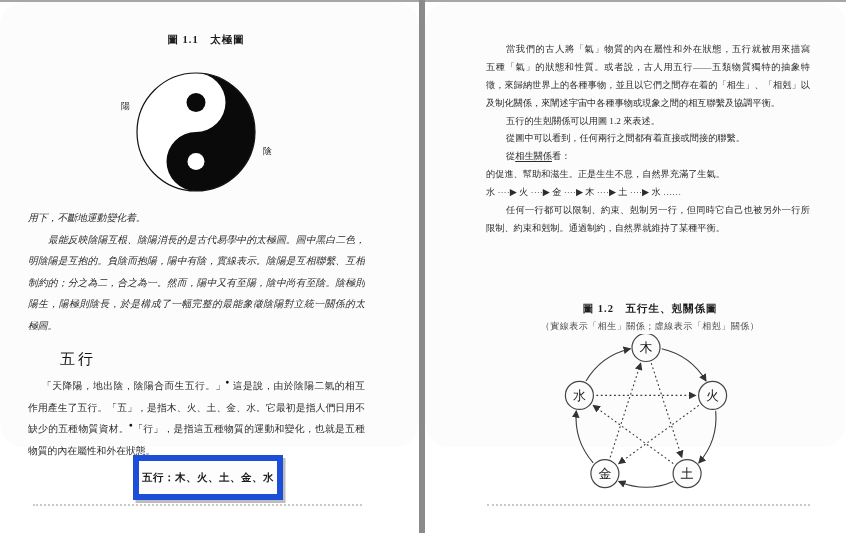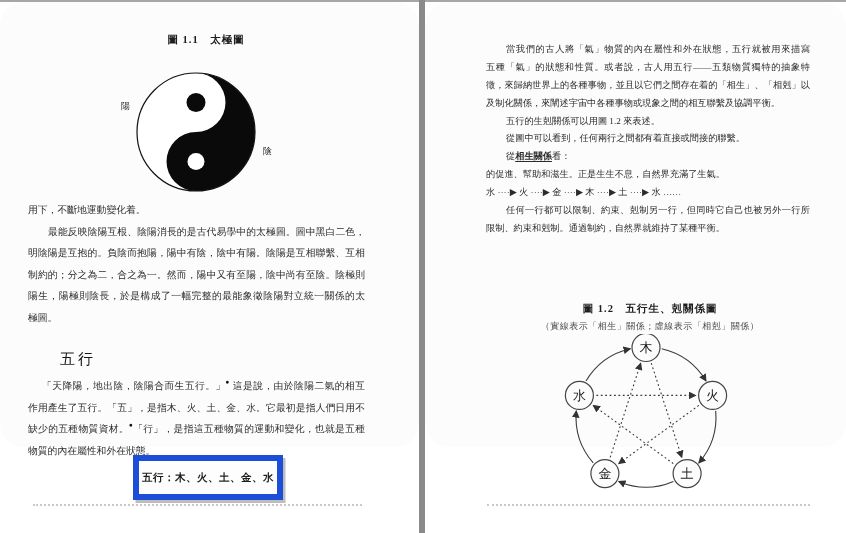--- a/index.html
+++ b/index.html
@@ -24,21 +24,21 @@
   .lp-text{font-size:9.8px;}
   .lp-text .tline{height:21.6px;line-height:21.6px;}
   .rp-text{font-size:9.2px;}
   .rp-text .tline{height:17.9px;line-height:17.9px;}
   .tline{overflow:hidden;text-align:left;white-space:nowrap;}
   .tline.just{text-align:justify;text-align-last:justify;white-space:normal;}
   .tline.ind{padding-left:20px;}
   .tline.just.ind{padding-left:20px;}
   .tline.indq{padding-left:14px;}
   sup.fn{font-size:6.5px;line-height:0;position:relative;top:-1px;color:#111;}
-  .uline{text-decoration:underline;text-underline-offset:2px;font-weight:bold;}
+  .uline{text-decoration:underline;text-underline-offset:2px;}
 
   .section-heading{position:absolute;left:60px;top:348px;font-size:15px;font-weight:normal;
                    letter-spacing:3px;color:#161616;}
   .wuxing-box{position:absolute;left:133px;top:453px;width:138px;height:33px;
               background:#fdfdfd;border:6px solid #1d4ed8;box-shadow:2.5px 3px 0 #bdbdbd;
               text-align:center;line-height:33px;font-weight:bold;font-size:10.5px;
               letter-spacing:0.5px;color:#1d1d1d;}
   .dotted-rule{position:absolute;top:502px;height:0;border-top:2px dotted #c9c9c9;}
   .rule-left{left:33px;width:329px;}
   .rule-right{left:62px;width:323px;}
@@ -61,24 +61,24 @@
         <circle cx="65" cy="65" r="59" fill="#ffffff" stroke="none"></circle>
         <path d="M65,6 A59,59 0 0 1 65,124 A29.5,29.5 0 0 1 65,65 A29.5,29.5 0 0 0 65,6 Z" fill="#0a0a0a"></path>
         <circle cx="65" cy="65" r="59" fill="none" stroke="#111111" stroke-width="1.2"></circle>
         <circle cx="65" cy="35.5" r="9.5" fill="#0a0a0a"></circle>
         <circle cx="65" cy="94.5" r="8.5" fill="#ffffff"></circle>
       </svg>
     </div>
     <span class="taiji-label label-yang">陽</span>
     <span class="taiji-label label-yin">陰</span>
 
-    <div class="textblock lp-text" style="left:28px;top:197px;width:337px;">
+    <div class="textblock lp-text" style="left:28px;top:205px;width:337px;font-style:italic;">
         <div class="tline"><span>用下，不斷地運動變化着。</span></div>
         <div class="tline just ind"><span>最能反映陰陽互根、陰陽消長的是古代易學中的太極圖。圖中黑白二色，</span></div>
-        <div class="tline just"><span>明陰陽是互抱的。負陰而抱陽，陽中有陰，陰中有陽。陰陽是互相聯繫、互相</span></div>
+        <div class="tline just"><span>明陰陽是互抱的。負陰而抱陽，陽中有陰，實線表示。陰陽是互相聯繫、互相</span></div>
         <div class="tline just"><span>制約的；分之為二，合之為一。然而，陽中又有至陽，陰中尚有至陰。陰極則</span></div>
         <div class="tline just"><span>陽生，陽極則陰長，於是構成了一幅完整的最能象徵陰陽對立統一關係的太</span></div>
         <div class="tline"><span>極圖。</span></div>
       </div>
 
     <div class="section-heading">五行</div>
 
     <div class="textblock lp-text" style="left:28px;top:373px;width:337px;">
         <div class="tline just indq"><span>「天降陽，地出陰，陰陽合而生五行。」</span><sup class="fn">●</sup><span> 這是說，由於陰陽二氣的相互</span></div>
         <div class="tline just"><span>作用產生了五行。「五」，是指木、火、土、金、水。它最初是指人們日用不可</span></div>

